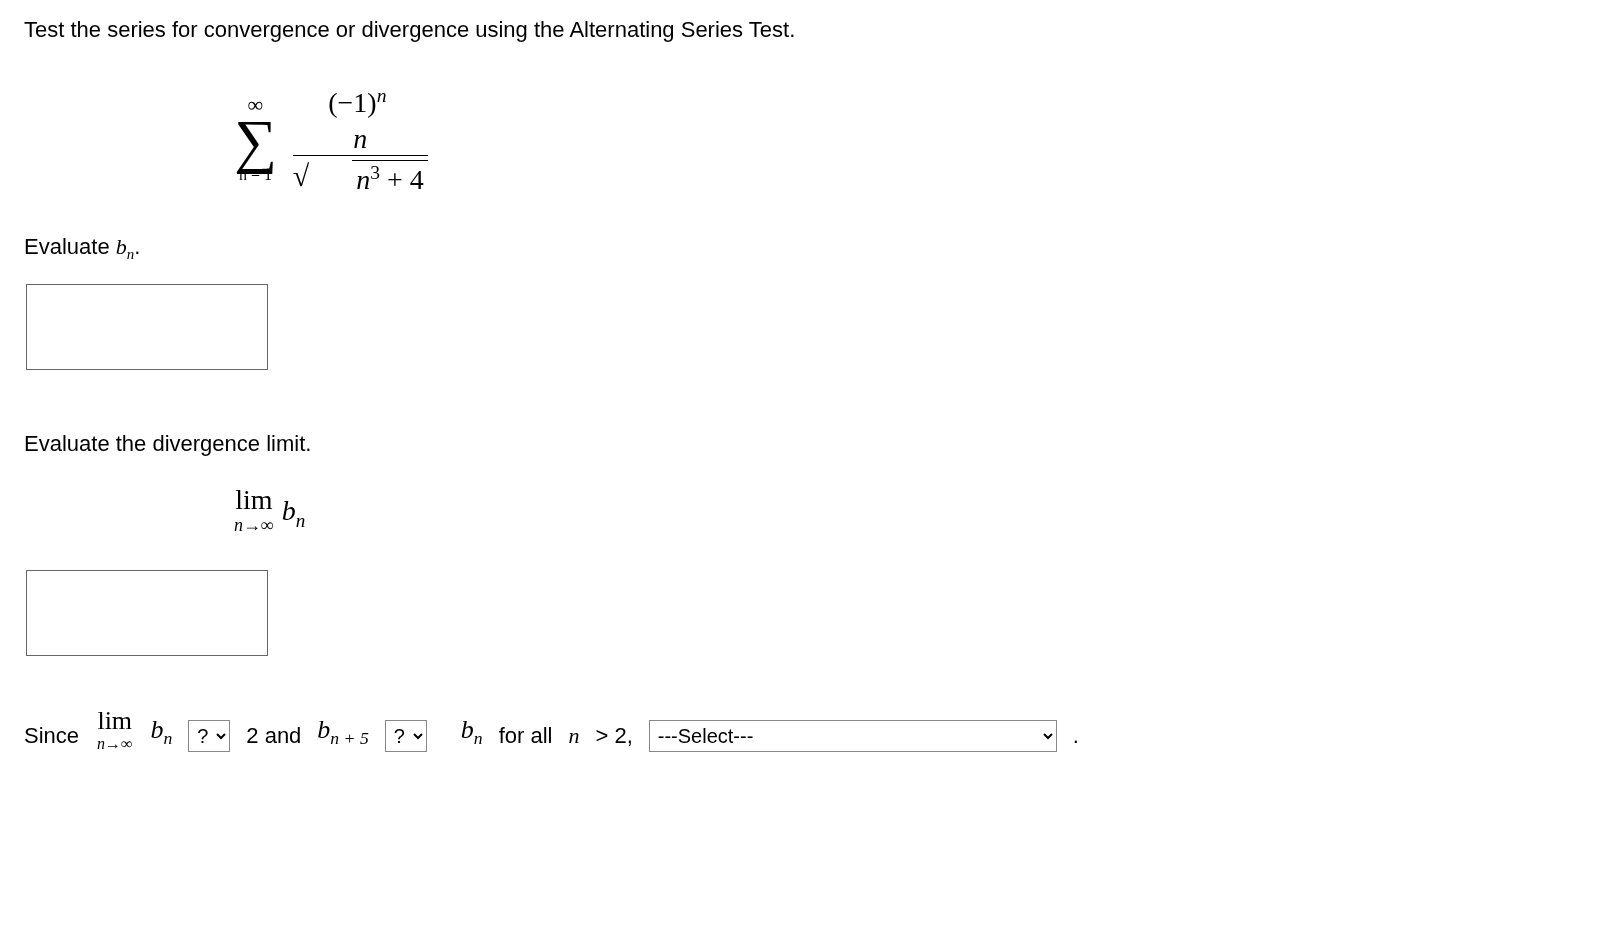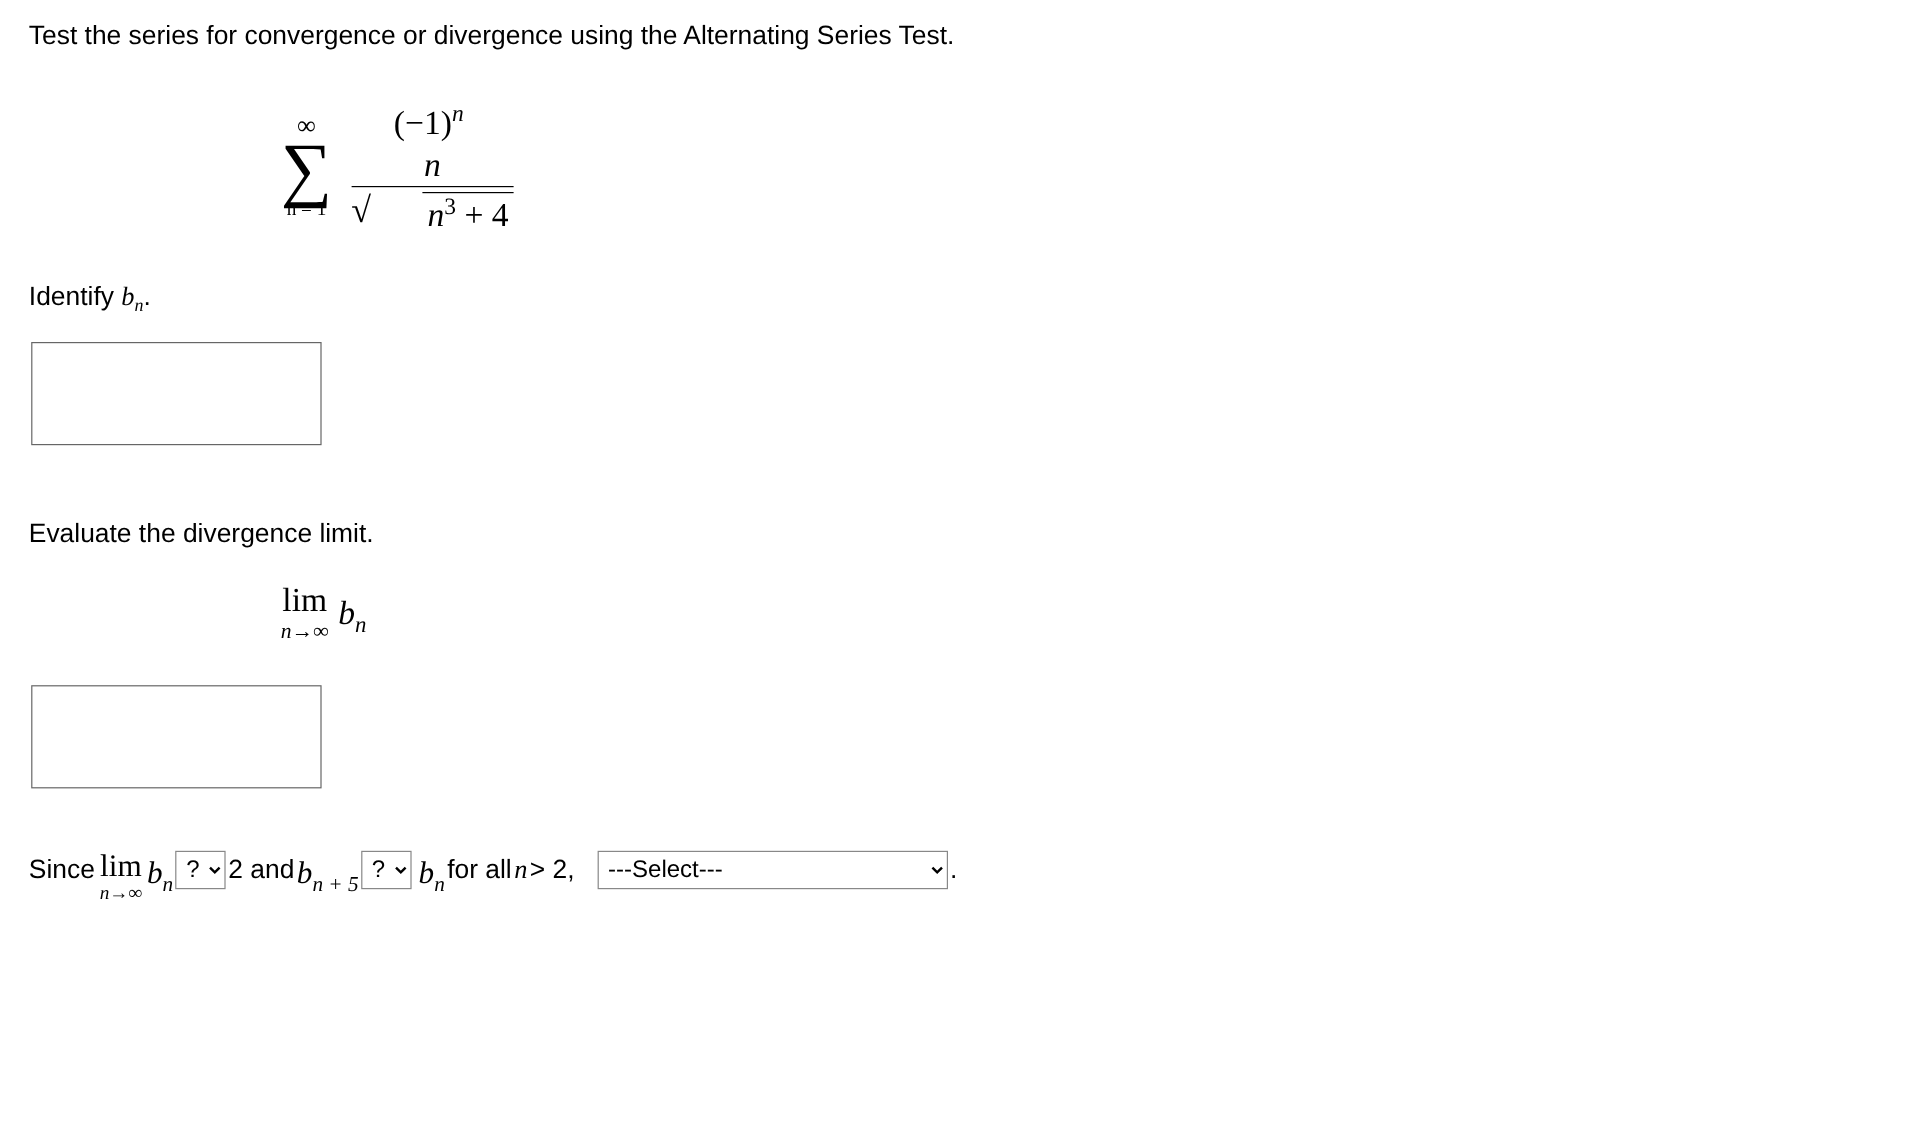--- a/index.html
+++ b/index.html
@@ -131,23 +131,23 @@
       font-family: "Times New Roman", Times, serif;
     }
     .bvar .sub {
       font-size: 0.68em;
       vertical-align: sub;
       font-style: italic;
     }
     .final-line {
       margin-top: 52px;
       display: flex;
-      align-items: flex-start;
+      align-items: flex-end;
       flex-wrap: wrap;
-      gap: 2px;
+      gap: 16px;
       font-family: Verdana, sans-serif;
     }
     .final-line .serif {
       font-family: "Times New Roman", Times, serif;
       font-size: 26px;
     }
     .inline-limit {
       display: inline-flex;
       flex-direction: column;
       align-items: center;
@@ -168,23 +168,22 @@
       padding: 3px 4px;
       border: 1px solid #888;
       background: #fff;
       font-family: Verdana, sans-serif;
     }
     select.large-select {
       font-size: 20px;
       padding: 3px 4px;
       border: 1px solid #888;
       background: #fff;
-      width: 292px;
+      width: 408px;
       font-family: Verdana, sans-serif;
-      margin-left: 17px;
     }
     .ital {
       font-style: italic;
       font-family: "Times New Roman", Times, serif;
     }
   </style>
 </head>
 <body>
 
 <div class="prompt-text">Test the series for convergence or divergence using the Alternating Series Test.</div>
@@ -206,21 +205,21 @@
         <span class="sqrt">
           <span class="sqrt-sym">√</span>
           <span class="sqrt-body"><span>n</span><span class="sup">3</span><span style="font-style:normal"> + 4</span></span>
         </span>
       </span>
     </span>
   </div>
 </div>
 
 <div class="section-label">
-  <span>Identify </span><span class="bvar"><span>b</span><span class="sub">n</span></span><span>.</span>
+  <span>Evaluate </span><span class="bvar"><span>b</span><span class="sub">n</span></span><span>.</span>
 </div>
 
 <div class="input-box"></div>
 
 <div class="section-label" style="margin-top:58px;">Evaluate the divergence limit.</div>
 
 <div class="limit-block">
   <span class="limit-stack">
     <span class="limit-top">lim</span>
     <span class="limit-sub">n→∞</span>

